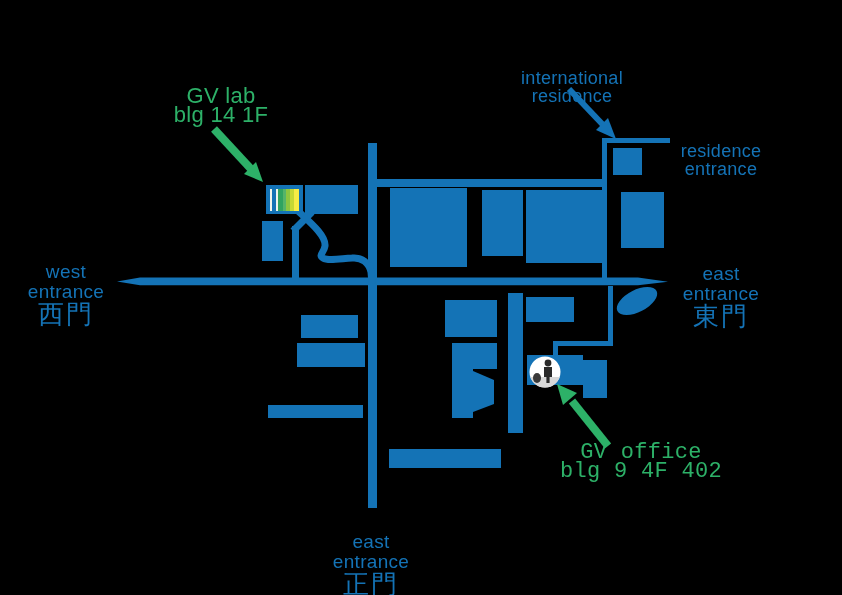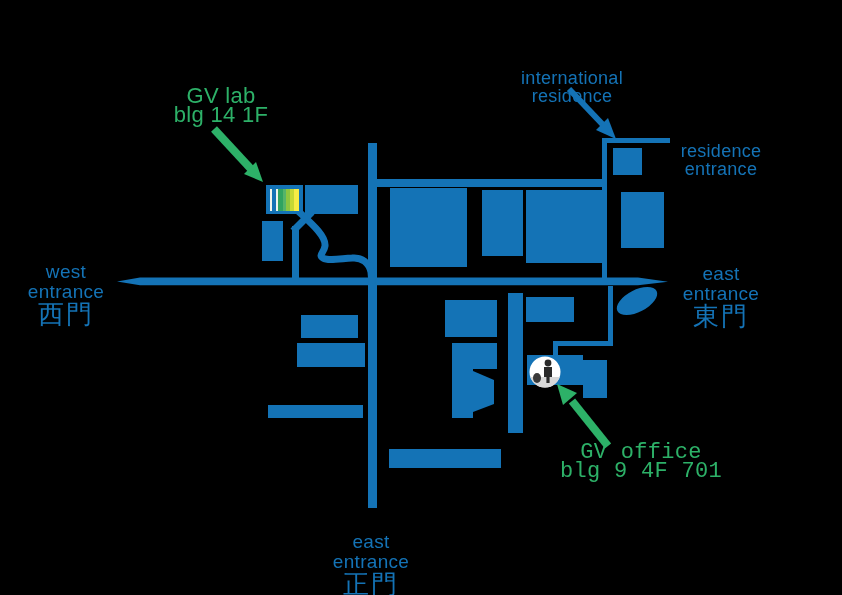--- a/index.html
+++ b/index.html
@@ -100,21 +100,21 @@
     </g>
   </svg>
 
   <div class="label green" style="left:221px;top:86px;">
     <div>GV lab</div>
     <div>blg 14 1F</div>
   </div>
 
   <div class="label green" style="left:641px;top:443px;font-family:Liberation Mono, monospace;">
     <div>GV office</div>
-    <div>blg 9 4F 701</div>
+    <div>blg 9 4F 402</div>
   </div>
 
   <div class="label blue sm" style="left:572px;top:49px;">
     <div>international</div>
     <div>residence</div>
   </div>
 
   <div class="label blue sm" style="left:721px;top:122px;">
     <div>residence</div>
     <div>entrance</div>

